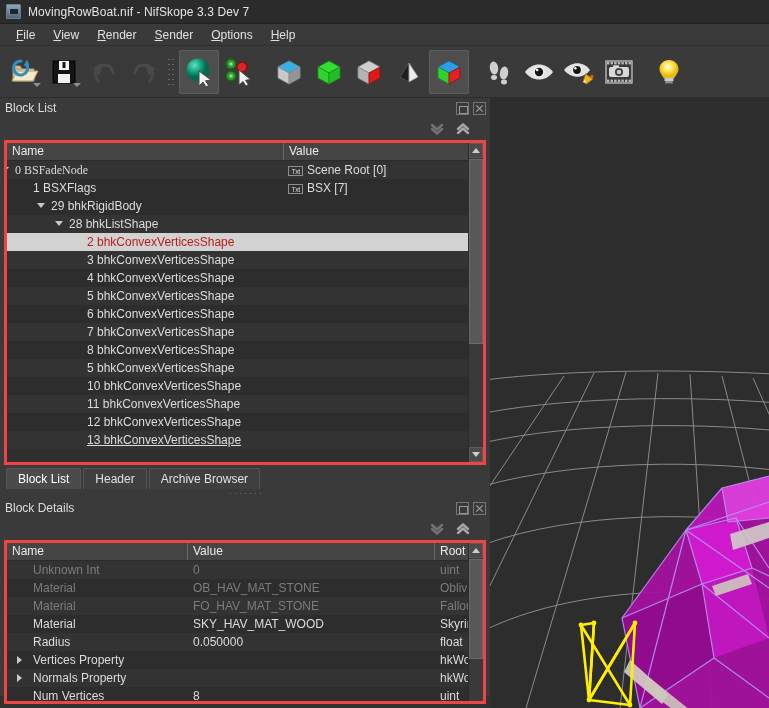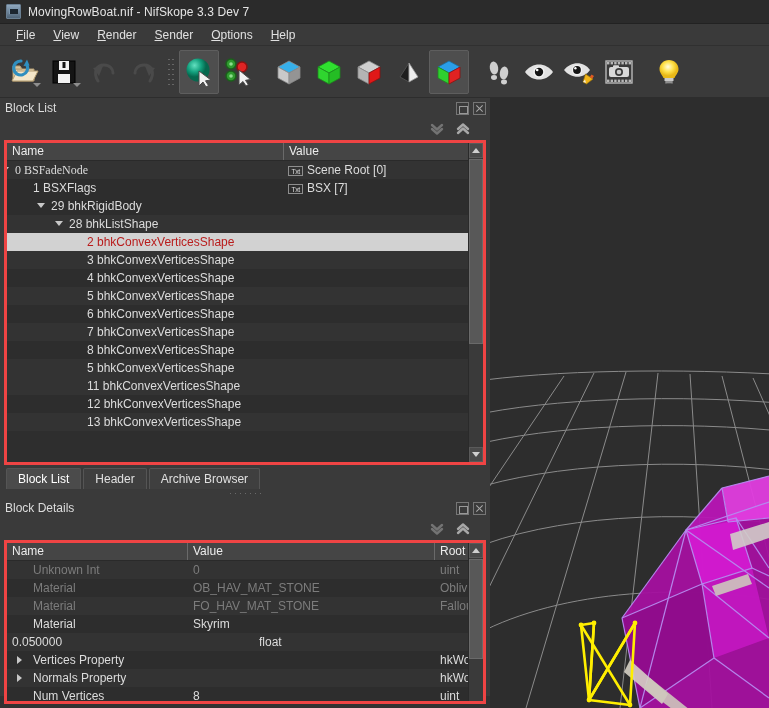--- a/index.html
+++ b/index.html
@@ -436,30 +436,34 @@
               <div class="cell-val" style="width: 196px; padding-left: 4px;"></div>
             </div>
             <div class="row even">
               <div class="cell-name" style="width: 277px;"><span style="padding-left: 80px;">8 bhkConvexVerticesShape</span></div>
               <div class="cell-val" style="width: 196px; padding-left: 4px;"></div>
             </div>
             <div class="row odd">
               <div class="cell-name" style="width: 277px;"><span style="padding-left: 80px;">5 bhkConvexVerticesShape</span></div>
               <div class="cell-val" style="width: 196px; padding-left: 4px;"></div>
             </div>
+            <div class="row even">
+              <div class="cell-name" style="width: 277px;"><span style="padding-left: 80px;">10 bhkConvexVerticesShape</span></div>
+              <div class="cell-val" style="width: 196px; padding-left: 4px;"></div>
+            </div>
             <div class="row odd">
               <div class="cell-name" style="width: 277px;"><span style="padding-left: 80px;">11 bhkConvexVerticesShape</span></div>
               <div class="cell-val" style="width: 196px; padding-left: 4px;"></div>
             </div>
             <div class="row even">
               <div class="cell-name" style="width: 277px;"><span style="padding-left: 80px;">12 bhkConvexVerticesShape</span></div>
               <div class="cell-val" style="width: 196px; padding-left: 4px;"></div>
             </div>
             <div class="row odd">
-              <div class="cell-name" style="width: 277px;"><span style="padding-left: 80px;">13 bhkConvexVerticesShape</span></div>
+              <div class="cell-name" style="width: 277px;"><span style="padding-left: 80px; text-decoration: underline;">13 bhkConvexVerticesShape</span></div>
               <div class="cell-val" style="width: 196px; padding-left: 4px;"></div>
             </div>
           </div>
 
         <div class="vsb">
           <div class="btn">
               <span class="tri-up"></span>
             </div>
           <div class="thumb" style="top:16px;height:185px;"></div>
           <div class="btn bot">
@@ -520,23 +524,25 @@
               <div class="cell-val" style="width: 247px; padding-left: 5px;">OB_HAV_MAT_STONE</div>
               <div class="cell-type" style="width: 45px; padding-left: 5px;">Oblivio</div>
             </div>
             <div class="row odd dim">
               <div class="cell-name" style="width: 181px;"><span style="padding-left: 26px;">Material</span></div>
               <div class="cell-val" style="width: 247px; padding-left: 5px;">FO_HAV_MAT_STONE</div>
               <div class="cell-type" style="width: 45px; padding-left: 5px;">Fallout</div>
             </div>
             <div class="row even">
               <div class="cell-name" style="width: 181px;"><span style="padding-left: 26px;">Material</span></div>
+              <div class="cell-val" style="width: 247px; padding-left: 5px;">SKY_HAV_MAT_WOOD</div>
               <div class="cell-type" style="width: 45px; padding-left: 5px;">Skyrim</div>
             </div>
             <div class="row odd">
+              <div class="cell-name" style="width: 181px;"><span style="padding-left: 26px;">Radius</span></div>
               <div class="cell-val" style="width: 247px; padding-left: 5px;">0.050000</div>
               <div class="cell-type" style="width: 45px; padding-left: 5px;">float</div>
             </div>
             <div class="row even">
               <div class="cell-name" style="width: 181px;"><span class="arrow right" style="left: 10px;"></span><span style="padding-left: 26px;">Vertices Property</span></div>
               <div class="cell-val" style="width: 247px; padding-left: 5px;"></div>
               <div class="cell-type" style="width: 45px; padding-left: 5px;">hkWor</div>
             </div>
             <div class="row odd">
               <div class="cell-name" style="width: 181px;"><span class="arrow right" style="left: 10px;"></span><span style="padding-left: 26px;">Normals Property</span></div>

